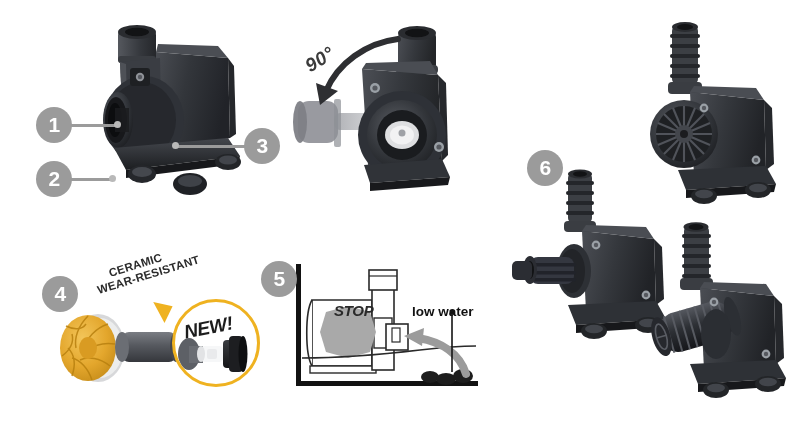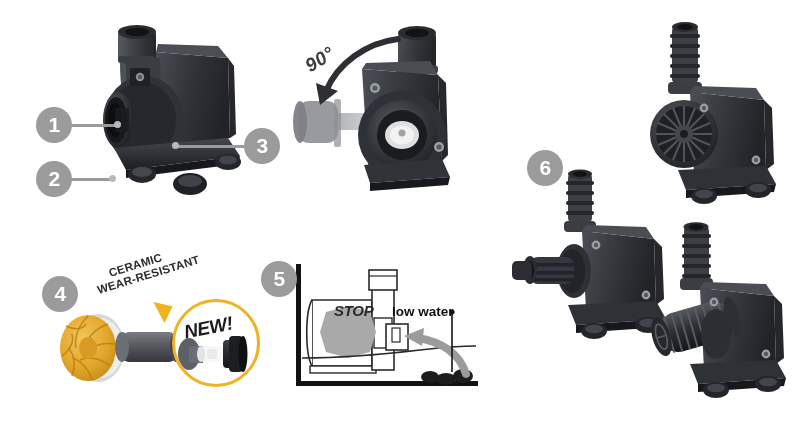--- a/index.html
+++ b/index.html
@@ -382,21 +382,21 @@
         <path d="M108 74 L128 66 L126 84 Z" fill="#9b9b9b"></path>
       </g>
 
       <line x1="156" y1="50" x2="156" y2="110" stroke="#141414" stroke-width="1.6"></line>
       <circle cx="156" cy="50" r="2.6" fill="#141414"></circle>
     </svg>
   </div>
 
   <div class="stop-text" style="left:334px; top:302px;font-style:italic;">STOP</div>
 
-  <div class="lowwater-label" style="left:392px; top:304px;">low water</div>
+  <div class="lowwater-label" style="left:412px; top:304px;">low water</div>
 
   <div class="badge" style="left:527px; top:150px;">6</div>
 
   <div class="pump" style="left:628px; top:20px;">
     <svg width="168" height="190" viewBox="0 0 168 190">
       <defs>
         <linearGradient id="b6a" x1="0" y1="0" x2="1" y2="0.25">
           <stop offset="0%" stop-color="#4b4e54"></stop>
           <stop offset="50%" stop-color="#34373c"></stop>
           <stop offset="100%" stop-color="#212327"></stop>

